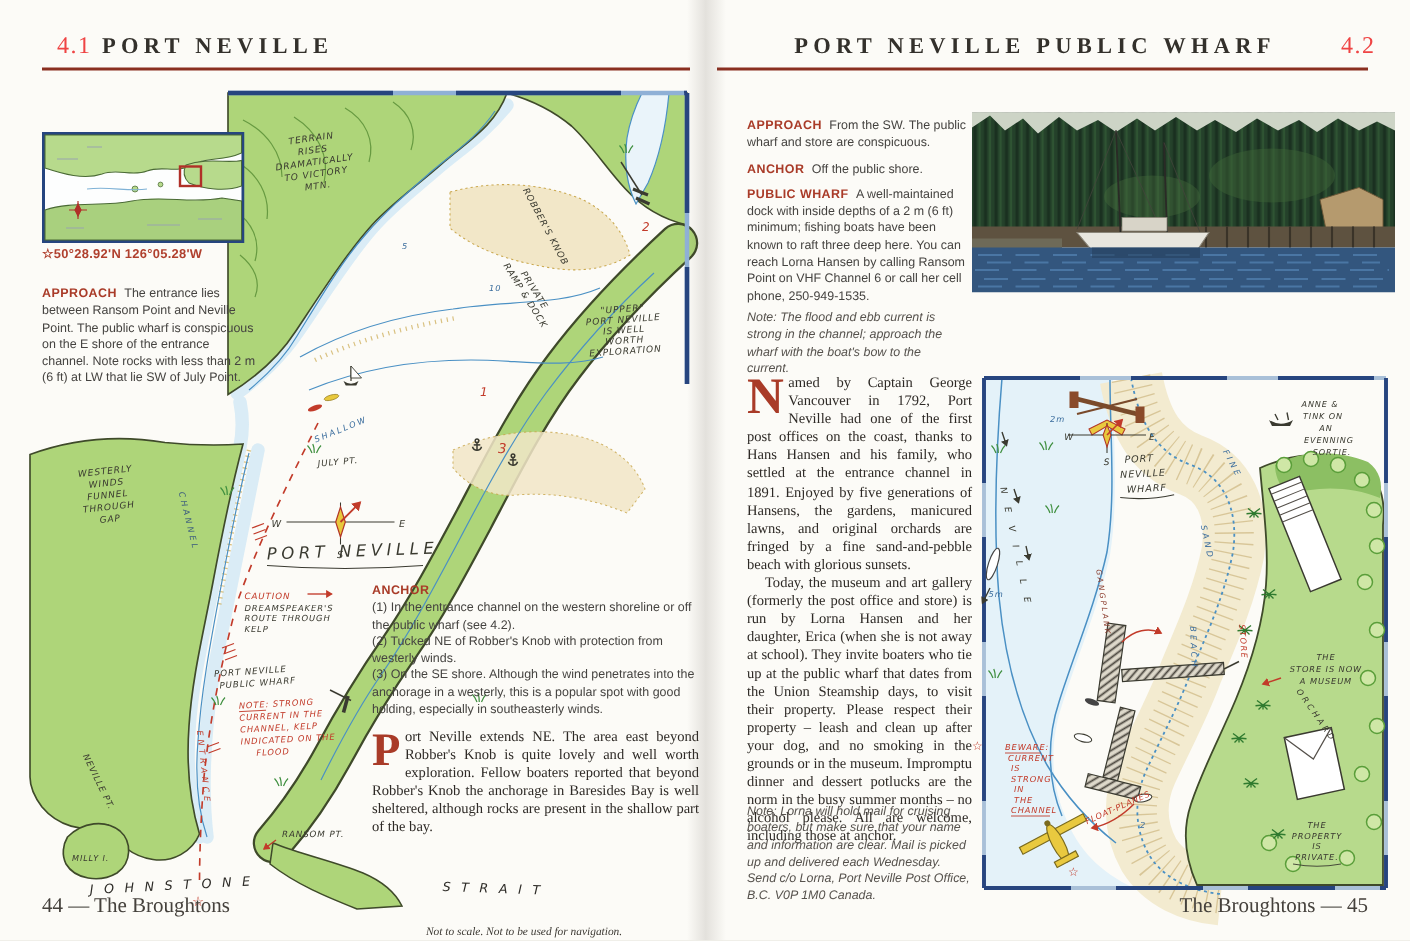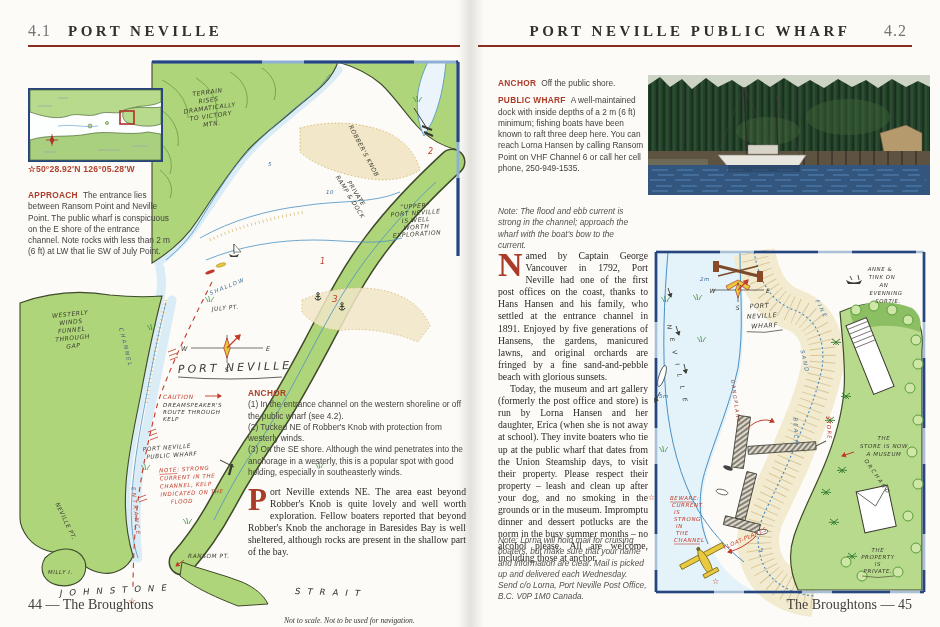--- a/index.html
+++ b/index.html
@@ -1,21 +1,21 @@
 <!DOCTYPE html>
 <html><head>
 <meta charset="utf-8">
 <style>
   html,body{margin:0;padding:0;background:#e8e6e0;}
   #book{position:relative;width:940px;height:627px;background:#fcfbf7;overflow:hidden;
         font-family:"Liberation Sans",sans-serif;}
   .abs{position:absolute;}
   .z2{z-index:2;}
   
-  .hdr-num{font-family:"Liberation Serif",serif;font-size:16px;color:#737373;letter-spacing:1px;}
+  .hdr-num{font-family:"Liberation Serif",serif;font-size:16px;color:#ef4444;letter-spacing:1px;margin-left:10px;}
   .hdr-title{font-family:"Liberation Serif",serif;font-weight:bold;font-size:15px;color:#33302b;letter-spacing:3.5px;}
   .rule{height:2px;background:#8a2f20;}
   
   .sans{font-size:8.3px;line-height:1.36;color:#454340;}
   .kw{color:#a93b28;font-weight:bold;letter-spacing:.3px;margin-right:5px;}
   .serif{font-family:"Liberation Serif",serif;color:#2e2a26;text-align:justify;}
   .note{font-style:italic;color:#56524d;}
   .dropcap{float:left;font-family:"Liberation Serif",serif;color:#a93b28;font-weight:bold;
            font-size:31px;line-height:25px;margin:1px 3px 0 0;}
   .coords{font-size:8.6px;font-weight:bold;color:#b0402e;letter-spacing:.2px;}
@@ -441,20 +441,21 @@
     <text class="hw" x="738" y="310" style="font-size:6px" text-anchor="middle">S</text>
     <text class="hw hwr" x="712" y="584" style="font-size:8px;font-style:normal">☆</text>
     <text class="hw hwr" x="648" y="500" style="font-size:8px;font-style:normal">☆</text>
   </svg>
 
   <div class="abs z2" style="left:510px;top:22px;width:360px;text-align:center"><span class="hdr-title">PORT NEVILLE PUBLIC WHARF</span></div>
   <div class="abs z2" style="left:884px;top:22px"><span class="hdr-num">4.2</span></div>
   <div class="abs rule z2" style="left:478px;top:45px;width:434px"></div>
 
   <div class="abs z2 sans" style="left:498px;top:78px;width:148px">
+    <p><span class="kw">APPROACH</span><span>From the SW. The public wharf and store are conspicuous.</span></p>
     <p><span class="kw">ANCHOR</span><span>Off the public shore.</span></p>
     <p><span class="kw">PUBLIC WHARF</span><span>A well-maintained dock with inside depths of a 2 m (6 ft) minimum; fishing boats have been known to raft three deep here. You can reach Lorna Hansen by calling Ransom Point on VHF Channel 6 or call her cell phone, 250-949-1535.</span></p>
   </div>
   <div class="abs z2 sans note" style="left:498px;top:206px;width:144px">Note: The flood and ebb current is strong in the channel; approach the wharf with the boat's bow to the current.</div>
 
   <svg class="abs z2" style="left:648px;top:75px" width="282" height="120" viewBox="0 0 282 120">
     <defs>
       <pattern id="pf" width="7" height="80" patternUnits="userSpaceOnUse">
         <rect width="7" height="80" fill="#24412a"></rect>
         <line x1="2" y1="0" x2="2" y2="80" stroke="#1a3020" stroke-width="2"></line>

